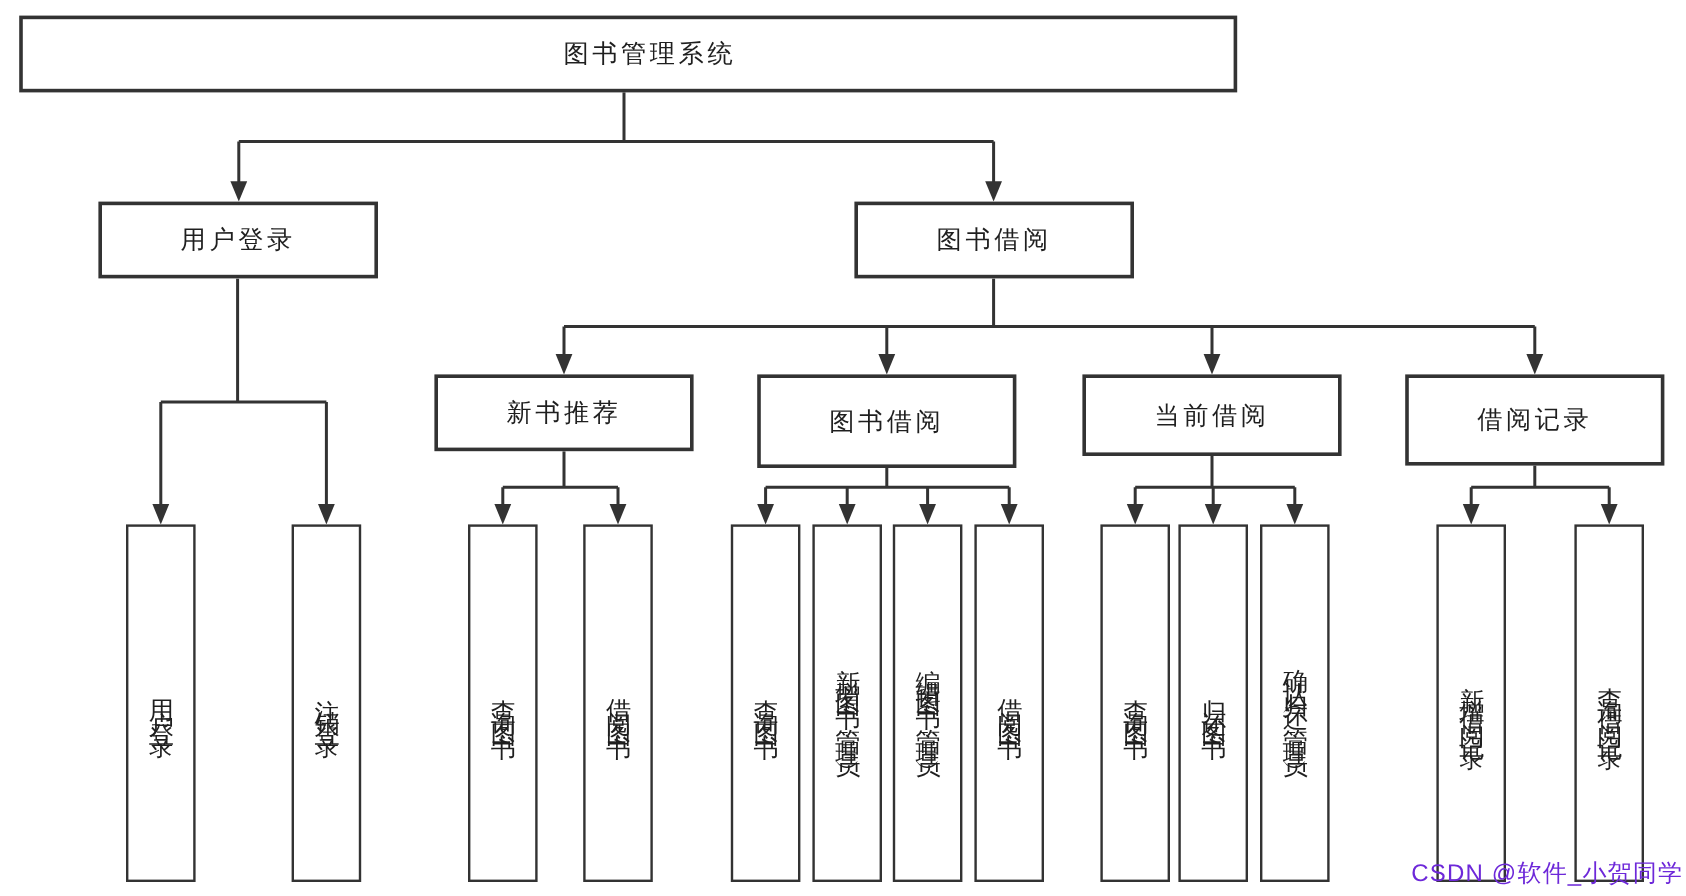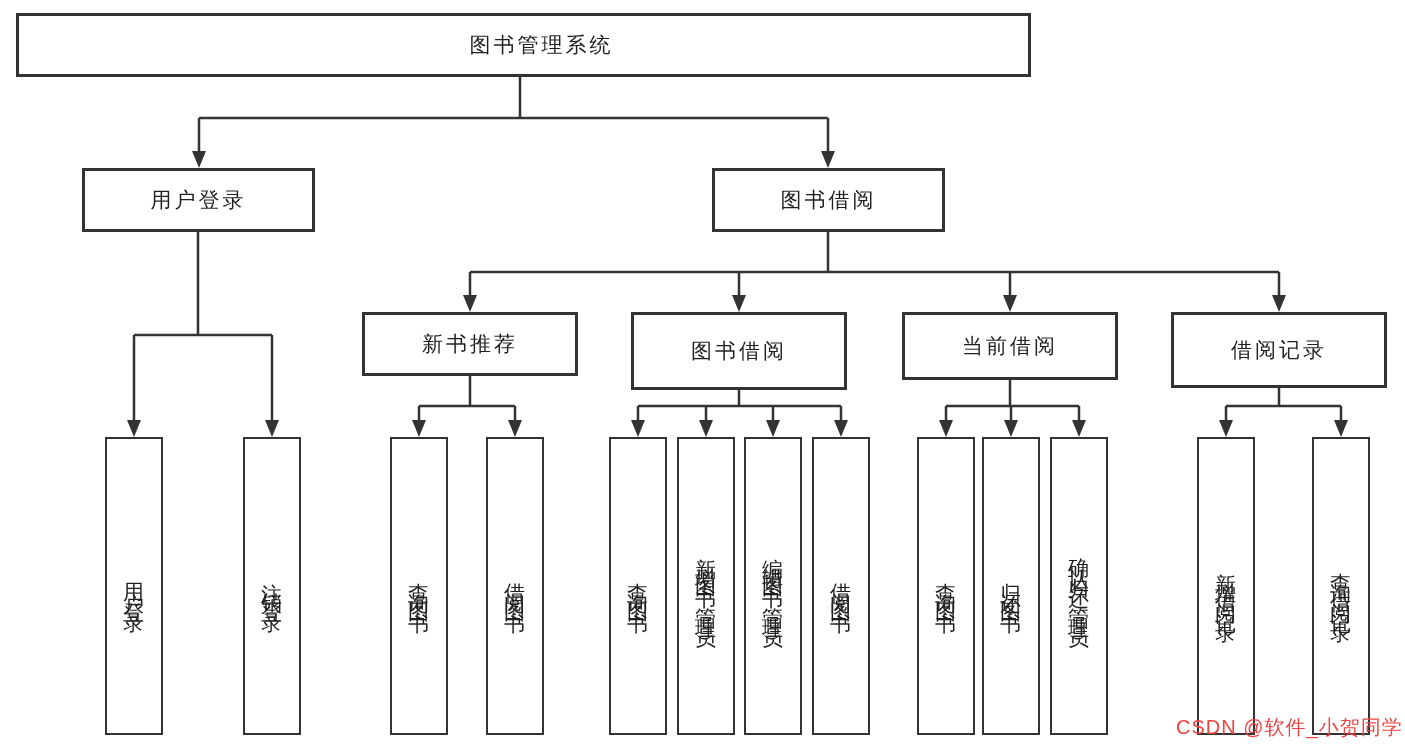--- a/index.html
+++ b/index.html
@@ -40,21 +40,21 @@
     letter-spacing: 10px;
     line-height: 1;
     white-space: nowrap;
   }
   .watermark {
     position: absolute;
     left: 1176px;
     top: 714px;
     font-size: 20px;
     letter-spacing: 1px;
-    color: #ef4444;
+    color: #6d28d9;
     z-index: 5;
     white-space: nowrap;
   }
 </style>
 </head>
 <body>
 
 <div class="canvas">
 
   <svg class="wires" viewBox="0 0 1405 747" xmlns="http://www.w3.org/2000/svg" aria-hidden="true">

